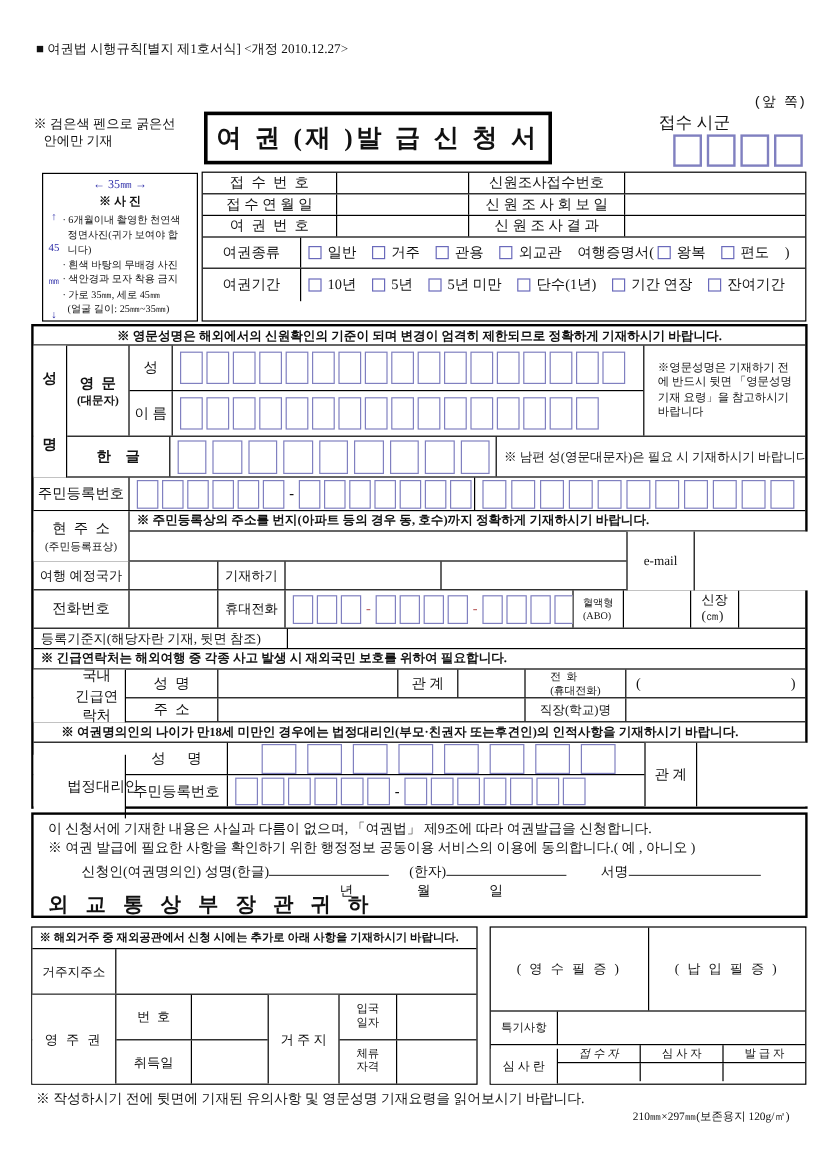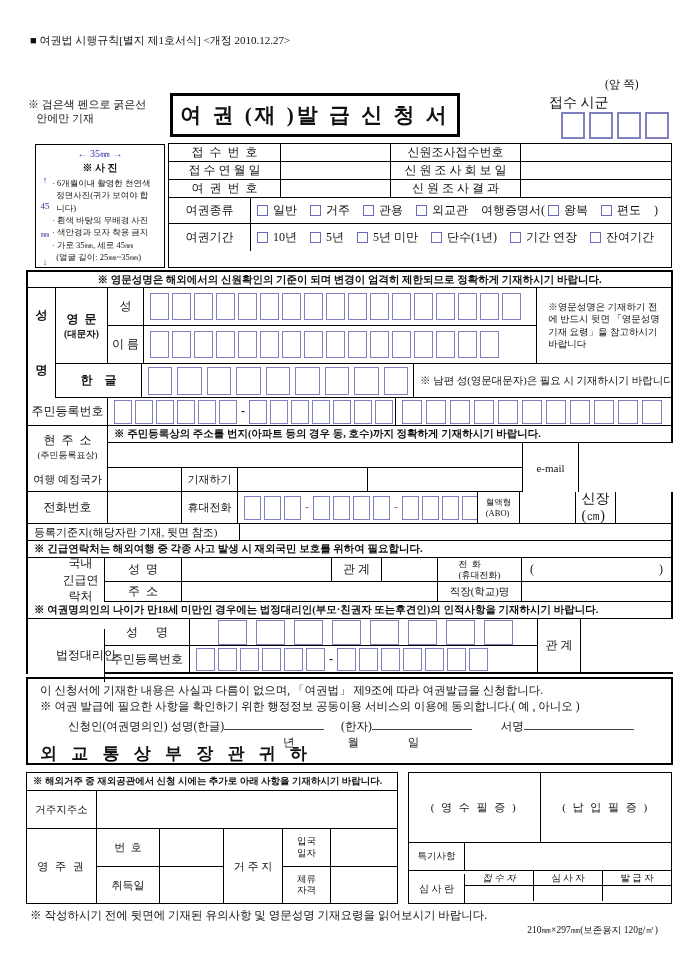--- a/index.html
+++ b/index.html
@@ -35,21 +35,21 @@
   .blue{color:#2d2da8;}
   .ul{display:inline-block;border-bottom:1px solid #444;height:12px;}
   .pre{white-space:pre;}
 </style>
 </head>
 <body>
 
 <div id="page">
 
   <div class="abs" style="left:30px;top:33px;font-size:11px;">■ 여권법 시행규칙[별지 제1호서식] &lt;개정 2010.12.27&gt;</div>
-  <div class="abs" style="left:605px;top:77px;font-size:11.5px;">(앞 쪽)</div>
+  <div class="abs" style="left:628px;top:77px;font-size:11.5px;font-family:Liberation Mono, monospace;">(앞 쪽)</div>
   <div class="abs" style="left:549px;top:94px;font-size:14px;">접수 시군</div>
   <div class="abs bg bg-sigun" style="left:561px;top:112px;">
       <span class="lbox"></span>
       <span class="lbox"></span>
       <span class="lbox"></span>
       <span class="lbox"></span>
     </div>
   <div class="abs pre" style="left:28px;top:98px;font-size:11px;line-height:1.25;">※ 검은색 펜으로 굵은선
    안에만 기재</div>
   <div class="abs" style="left:170px;top:93px;width:290px;height:44px;border:3px solid #000;display:flex;align-items:center;justify-content:center;font-size:21px;font-weight:bold;letter-spacing:3px;">여 권 (재 )발 급 신 청 서</div>
@@ -184,21 +184,21 @@
         <div class="c bg lt" style="width:240px;">
           <span class="bg bg-mob"><span class="lbox"></span><span class="lbox"></span><span class="lbox"></span></span>
           <span class="dash red">-</span>
           <span class="bg bg-mob"><span class="lbox"></span><span class="lbox"></span><span class="lbox"></span><span class="lbox"></span></span>
           <span class="dash red">-</span>
           <span class="bg bg-mob"><span class="lbox"></span><span class="lbox"></span><span class="lbox"></span><span class="lbox"></span></span>
         </div>
         <div class="c" style="width:42px;font-size:8.5px;line-height:1.2;">혈액형
 (ABO)</div>
         <div class="c" style="width:56px;"></div>
-        <div class="c" style="width:40px;font-size:14px;line-height:1.2;">신장
+        <div class="c" style="width:40px;font-size:11px;line-height:1.2;">신장
 (㎝)</div>
         <div class="c nbr" style="flex:1;"></div>
       </div>
 
       <div class="r" style="height:17px;">
         <div class="c lt" style="width:212px;font-size:11px;">등록기준지(해당자란 기재, 뒷면 참조)</div>
         <div class="c nbr" style="flex:1;"></div>
       </div>
 
       <div class="r" style="height:17px;">
@@ -218,21 +218,21 @@
         </div>
       </div>
       <div class="r" style="height:20px;">
         <div class="sp" style="width:77px;"></div>
         <div class="c" style="width:77px;">주  소</div>
         <div class="c" style="width:256px;"></div>
         <div class="c" style="width:84px;font-size:10.5px;">직장(학교)명</div>
         <div class="c nbr" style="flex:1;"></div>
       </div>
 
-      <div class="r" style="height:17px;">
+      <div class="r" style="height:17px;padding-left:17px;">
         <div class="c nbr note lt" style="flex:1;font-weight:bold;">※ 여권명의인의 나이가 만18세 미만인 경우에는 법정대리인(부모·친권자 또는후견인)의 인적사항을 기재하시기 바랍니다.</div>
       </div>
       <div class="r" style="height:27px;">
         <div class="sp" style="width:77px;"></div>
         <div class="c" style="width:85px;">성      명</div>
         <div class="c nbr bg bg-gname" style="width:347px;padding-left:12px;"><span class="lbox"></span><span class="lbox"></span><span class="lbox"></span><span class="lbox"></span><span class="lbox"></span><span class="lbox"></span><span class="lbox"></span><span class="lbox"></span></div>
         <div class="sp" style="flex:1;"></div>
       </div>
       <div class="r nbb" style="height:26px;">
         <div class="sp" style="width:77px;"></div>

